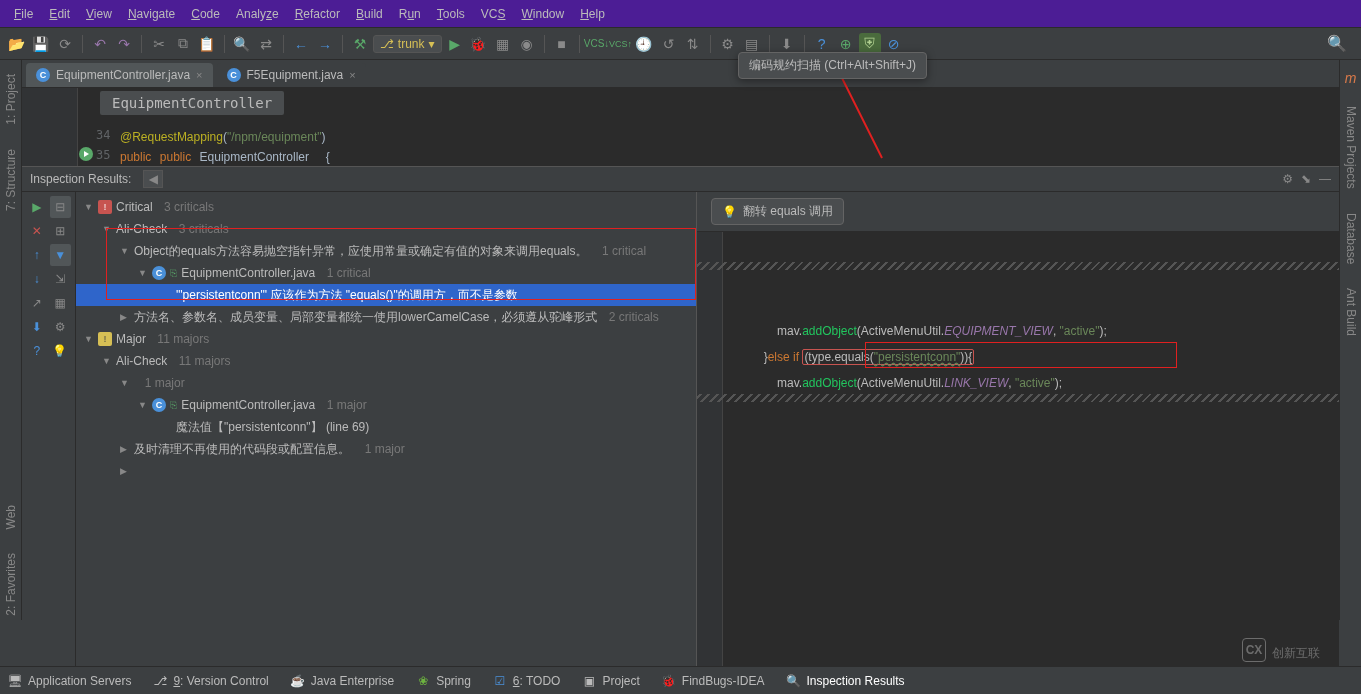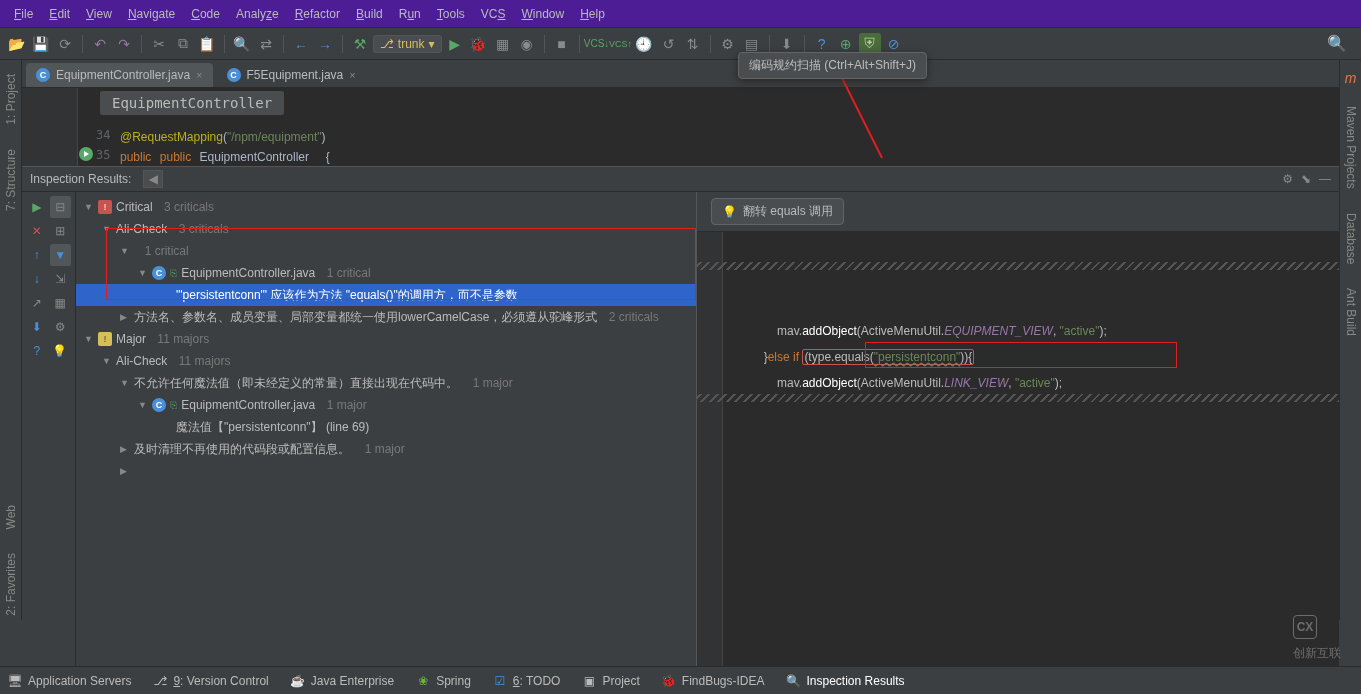--- a/index.html
+++ b/index.html
@@ -85,41 +85,41 @@
 .insp-right { flex: 1; background: #2b2b2b; border-left: 1px solid #555; display: flex; flex-direction: column; position: relative; }
 .insp-right-top { height: 40px; display: flex; align-items: center; padding-left: 14px; background: #3c3f41; border-bottom: 1px solid #2b2b2b; }
 .flip-btn { background: #4a4d4f; border: 1px solid #646464; border-radius: 4px; padding: 4px 10px; display: flex; align-items: center; gap: 6px; color: #bbbbbb; cursor: pointer; }
 .flip-btn .bulb { color: #d6bf55; }
 
 .code-preview { flex: 1; position: relative; font-family: Consolas, monospace; font-size: 14px; padding-top: 60px; }
 .wavy-top { position: absolute; top: 30px; left: 0; right: 0; height: 8px; background: repeating-linear-gradient(-45deg, #555 0 2px, transparent 2px 6px); }
 .wavy-bot { position: absolute; top: 162px; left: 0; right: 0; height: 8px; background: repeating-linear-gradient(-45deg, #555 0 2px, transparent 2px 6px); }
 .prev-gutter { position: absolute; left: 0; top: 0; bottom: 0; width: 26px; background: #313335; border-right: 1px solid #444; }
 .prev-line { position: absolute; left: 40px; white-space: pre; }
-.meth { color: #ffffff; }
+.meth { color: #22c55e; }
 .field { color: #9876aa; font-style: italic; }
 .str2 { color: #6a8759; }
 .prev-line .hl { border: 1px solid #c75450; border-radius: 2px; padding: 0 1px; }
 .red-box2 { position: absolute; border: 1px solid #e02020; pointer-events: none; }
 
 
 .statusbar { position: absolute; left: 0; right: 0; bottom: 0; height: 28px; background: #3c3f41; border-top: 1px solid #2b2b2b; display: flex; align-items: center; padding: 0 8px; gap: 22px; }
 .status-item { display: flex; align-items: center; gap: 6px; color: #bbbbbb; cursor: pointer; }
 .status-item .num { text-decoration: underline; }
 .status-item.active { color: #fff; font-weight: 500; }
 .status-icon { width: 14px; height: 14px; display: inline-flex; align-items: center; justify-content: center; }
 
 
 .tooltip { position: absolute; left: 738px; top: 52px; background: #4a4d4f; border: 1px solid #646464; border-radius: 4px; padding: 4px 10px; color: #bbbbbb; z-index: 100; box-shadow: 0 2px 8px rgba(0,0,0,.4); }
 
 
 .arrow-svg { position: absolute; left: 820px; top: 50px; z-index: 99; pointer-events: none; }
 
 
-.watermark { position: absolute; right: 20px; bottom: 32px; color: #888; font-size: 10px; display: flex; align-items: flex-start; gap: 6px; opacity: .7; flex-direction: column; }
+.watermark { position: absolute; right: 41px; bottom: 32px; color: #888; font-size: 10px; display: flex; align-items: flex-end; gap: 6px; opacity: .7; }
 .watermark .logo { width: 24px; height: 24px; border: 1px solid #888; border-radius: 4px; display: flex; align-items: center; justify-content: center; font-weight: bold; }
 </style>
 </head>
 <body>
 
 <div class="menubar">
   <span><u>F</u>ile</span>
   <span><u>E</u>dit</span>
   <span><u>V</u>iew</span>
   <span><u>N</u>avigate</span>
@@ -270,21 +270,21 @@
     <div class="tree-row" style="padding-left:8px">
       <span class="tree-arrow">▼</span><span class="tree-icon crit">!</span>
       <span class="tree-label">Critical</span>&nbsp;<span class="tree-count">3 criticals</span>
     </div>
     <div class="tree-row" style="padding-left:26px">
       <span class="tree-arrow">▼</span>
       <span class="tree-label">Ali-Check</span>&nbsp;<span class="tree-count">3 criticals</span>
     </div>
     <div class="tree-row" style="padding-left:44px">
       <span class="tree-arrow">▼</span>
-      &nbsp;&nbsp;<span class="tree-count">1 critical</span>
+      <span class="tree-label">Object的equals方法容易抛空指针异常，应使用常量或确定有值的对象来调用equals。</span>&nbsp;&nbsp;<span class="tree-count">1 critical</span>
     </div>
     <div class="tree-row" style="padding-left:62px">
       <span class="tree-arrow">▼</span><span class="tree-icon cls-i">C</span><span class="tree-icon rule">⎘</span>
       <span class="tree-label">EquipmentController.java</span>&nbsp;<span class="tree-count">1 critical</span>
     </div>
     <div class="tree-row sel" style="padding-left:100px">
       <span>'"persistentconn"' 应该作为方法 "equals()"的调用方，而不是参数</span>
     </div>
     <div class="tree-row" style="padding-left:44px">
       <span class="tree-arrow">▶</span>
@@ -293,21 +293,21 @@
     <div class="tree-row" style="padding-left:8px">
       <span class="tree-arrow">▼</span><span class="tree-icon maj">!</span>
       <span class="tree-label">Major</span>&nbsp;<span class="tree-count">11 majors</span>
     </div>
     <div class="tree-row" style="padding-left:26px">
       <span class="tree-arrow">▼</span>
       <span class="tree-label">Ali-Check</span>&nbsp;<span class="tree-count">11 majors</span>
     </div>
     <div class="tree-row" style="padding-left:44px">
       <span class="tree-arrow">▼</span>
-      <span class="tree-label">不允许任何魔法值（即未经定义的常量）直接出现在代码中。</span>&nbsp;&nbsp;<span class="tree-count">1 major</span>
+      &nbsp;&nbsp;<span class="tree-count">1 major</span>
     </div>
     <div class="tree-row" style="padding-left:62px">
       <span class="tree-arrow">▼</span><span class="tree-icon cls-i">C</span><span class="tree-icon rule">⎘</span>
       <span class="tree-label">EquipmentController.java</span>&nbsp;<span class="tree-count">1 major</span>
     </div>
     <div class="tree-row" style="padding-left:100px">
       <span class="tree-label">魔法值【"persistentconn"】 (line 69)</span>
     </div>
     <div class="tree-row" style="padding-left:44px">
       <span class="tree-arrow">▶</span>

